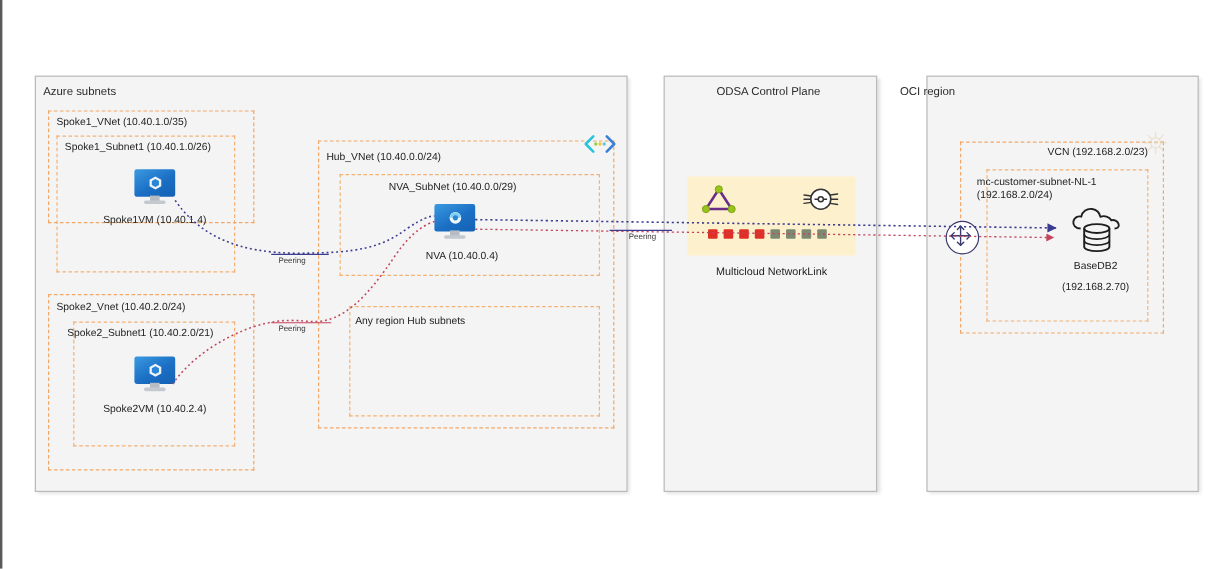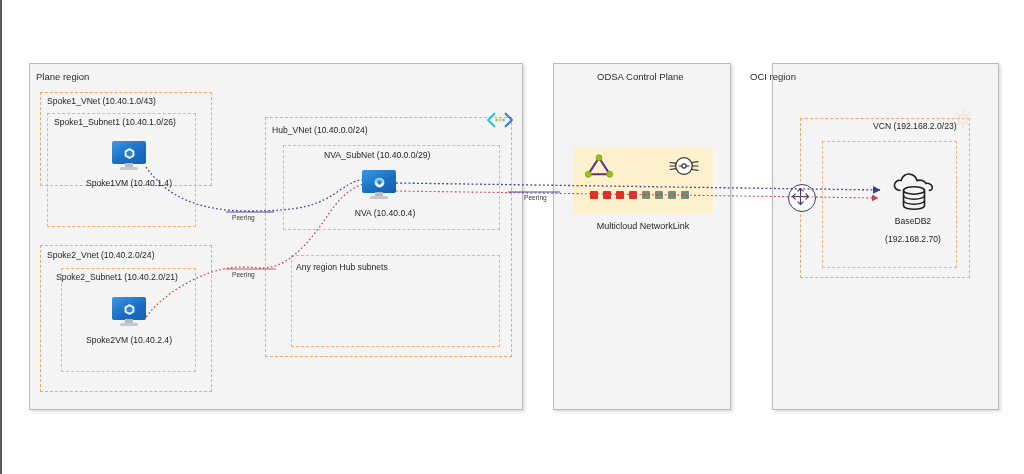--- a/index.html
+++ b/index.html
@@ -60,24 +60,24 @@
   svg.lines{position:absolute;left:0;top:0;width:1024px;height:474px;overflow:visible;}
 </style>
 </head>
 <body>
 
 <div class="canvas">
 
   <div class="page-rule"></div>
 
   <div class="region" style="left:29px;top:63px;width:492px;height:345px;"></div>
-  <div class="region-title" style="left:36px;top:71px;">Plane region</div>
+  <div class="region-title" style="left:36px;top:71px;">Azure subnets</div>
 
   <div class="vnet" style="left:40px;top:92px;width:170px;height:92px;"></div>
-  <div class="boxlabel" style="left:47px;top:96px;">Spoke1_VNet (10.40.1.0/43)</div>
+  <div class="boxlabel" style="left:47px;top:96px;">Spoke1_VNet (10.40.1.0/35)</div>
   <div class="subnet" style="left:47px;top:113px;width:147px;height:112px;"></div>
   <div class="boxlabel" style="left:54px;top:117px;">Spoke1_Subnet1 (10.40.1.0/26)</div>
 
   <div class="vm-icon" style="left:112px;top:141px;">
     <div class="vm-screen"></div>
     <div class="vm-glyph">
       <svg viewBox="0 0 24 24" width="13" height="13">
         <path d="M12 2 L21 7 L21 17 L12 22 L3 17 L3 7 Z" fill="#ffffff" opacity="0.92"></path>
         <path d="M12 6 L17.5 9 L17.5 15 L12 18 L6.5 15 L6.5 9 Z" fill="#2a86d4"></path>
       </svg>
@@ -193,20 +193,24 @@
       <g stroke="#e3d3b6" stroke-width="1.2" fill="none">
         <circle cx="12" cy="12" r="4.6"></circle>
         <path d="M12 1.8 L12 7.4 M12 16.6 L12 22.2 M1.8 12 L7.4 12 M16.6 12 L22.2 12"></path>
         <path d="M4.8 4.8 L8.7 8.7 M15.3 15.3 L19.2 19.2 M19.2 4.8 L15.3 8.7 M8.7 15.3 L4.8 19.2"></path>
       </g>
       <circle cx="12" cy="12" r="1.8" fill="#e9dcc4"></circle>
     </svg>
   </div>
 
   <div class="subnet" style="left:822px;top:141px;width:133px;height:125px;"></div>
+  <div class="boxlabel two-line" style="left:814px;top:146px;width:130px;">
+    <span>mc-customer-subnet-NL-1</span><br>
+    <span>(192.168.2.0/24)</span>
+  </div>
 
   <div class="drg" style="left:788px;top:184px;">
     <svg viewBox="0 0 26 26" width="23" height="23" style="position:absolute;left:0;top:0;">
       <g stroke="#3a3a6e" stroke-width="1.3" fill="none" stroke-linecap="round">
         <line x1="13" y1="4" x2="13" y2="22"></line>
         <line x1="4" y1="13" x2="22" y2="13"></line>
         <path d="M10 7 L13 4 L16 7"></path>
         <path d="M10 19 L13 22 L16 19"></path>
         <path d="M7 10 L4 13 L7 16"></path>
         <path d="M19 10 L22 13 L19 16"></path>

